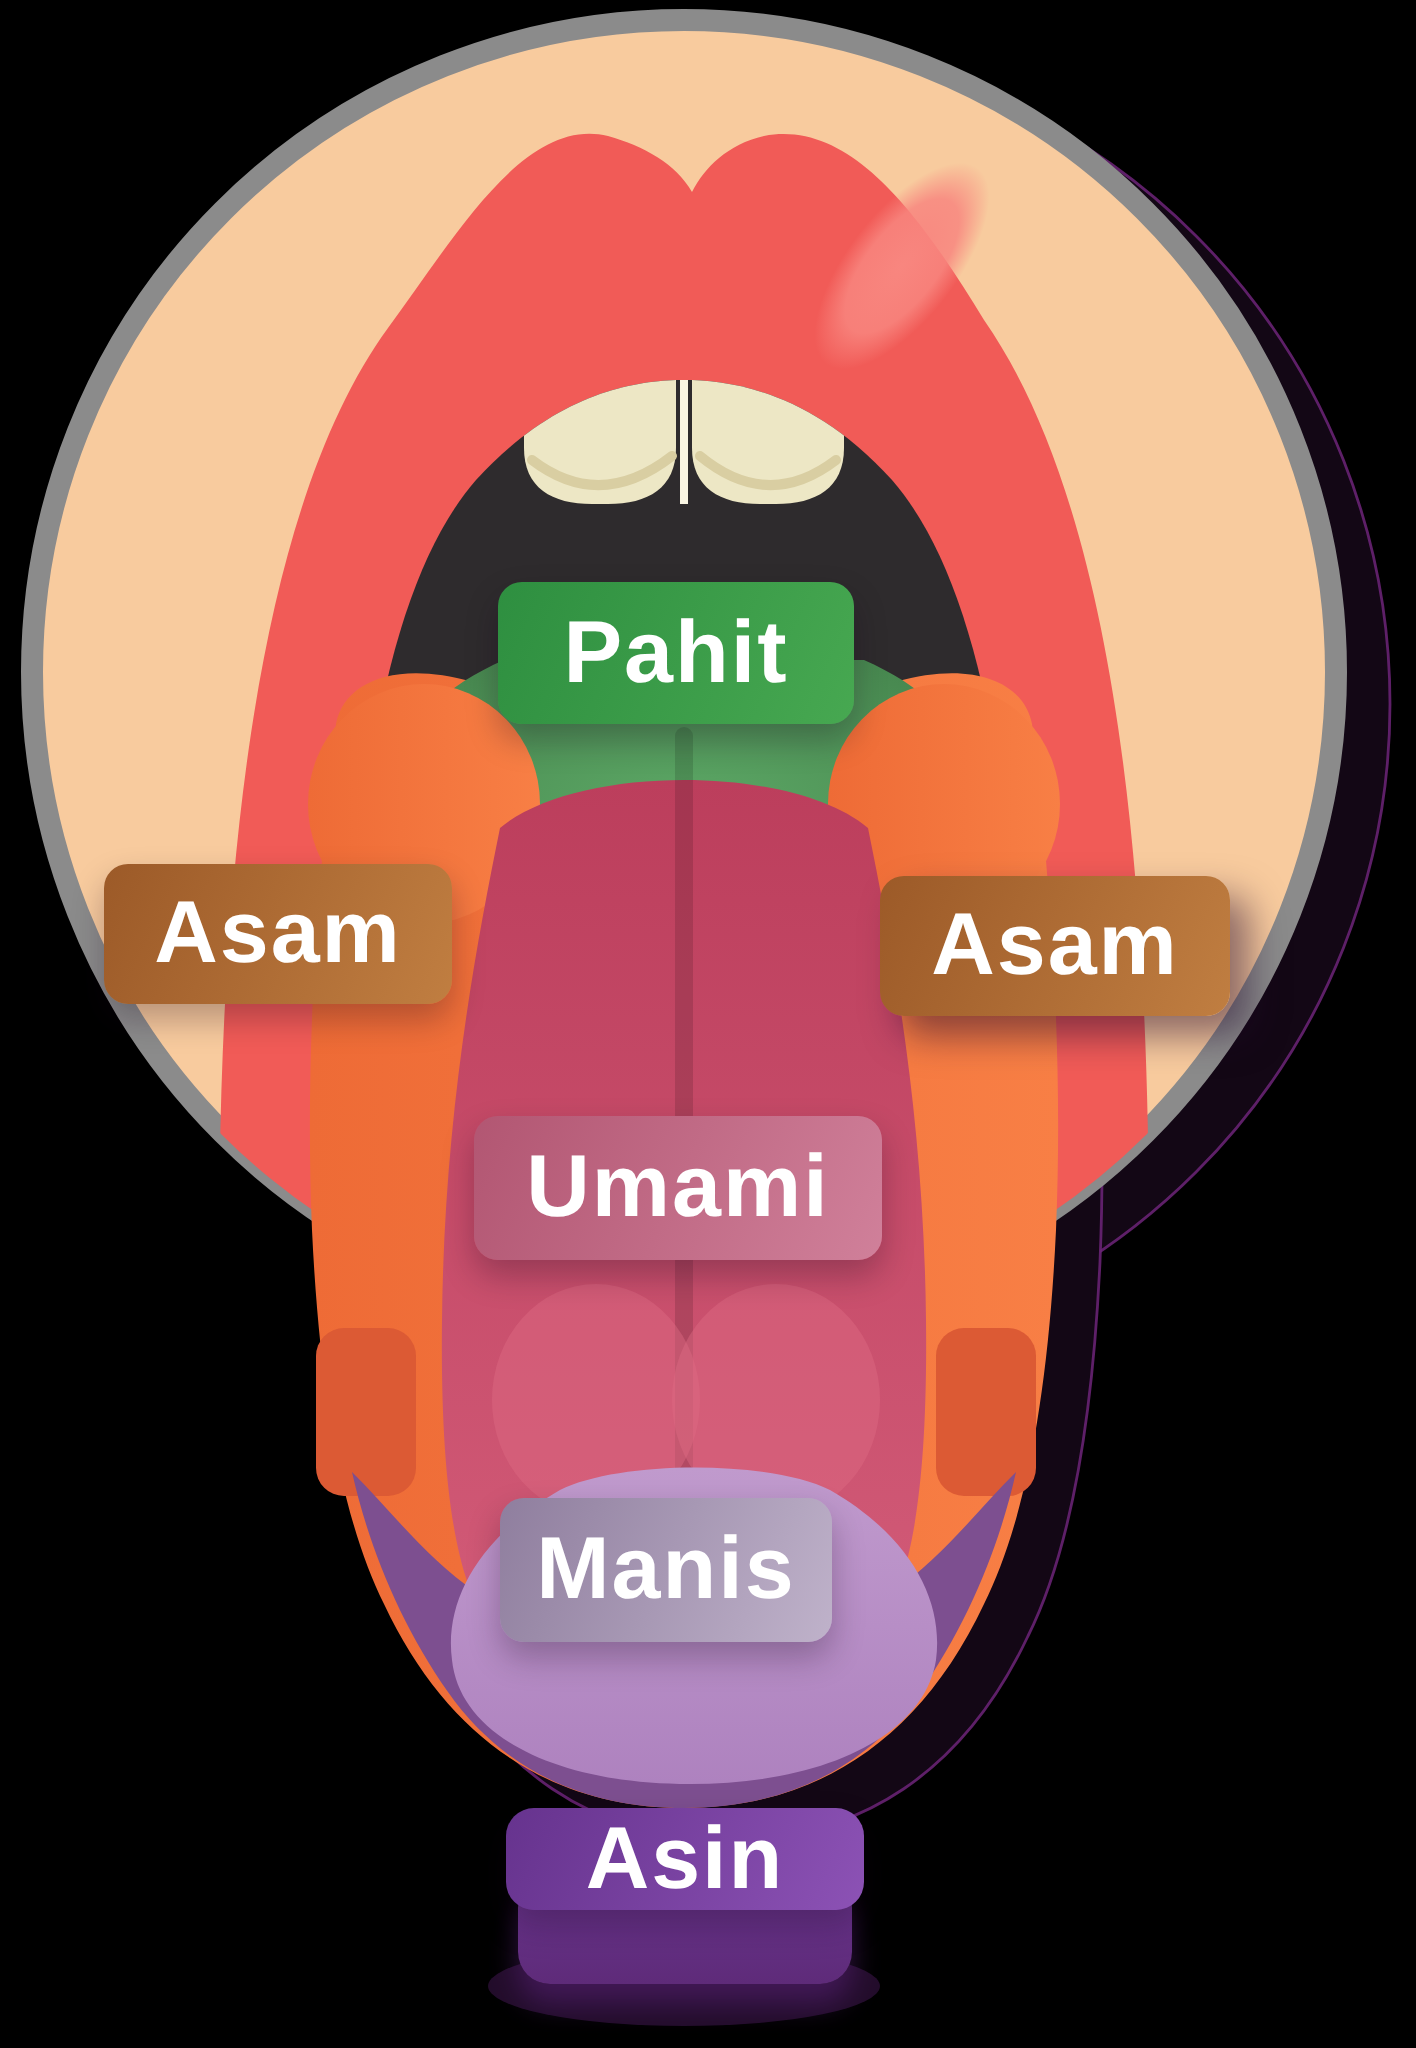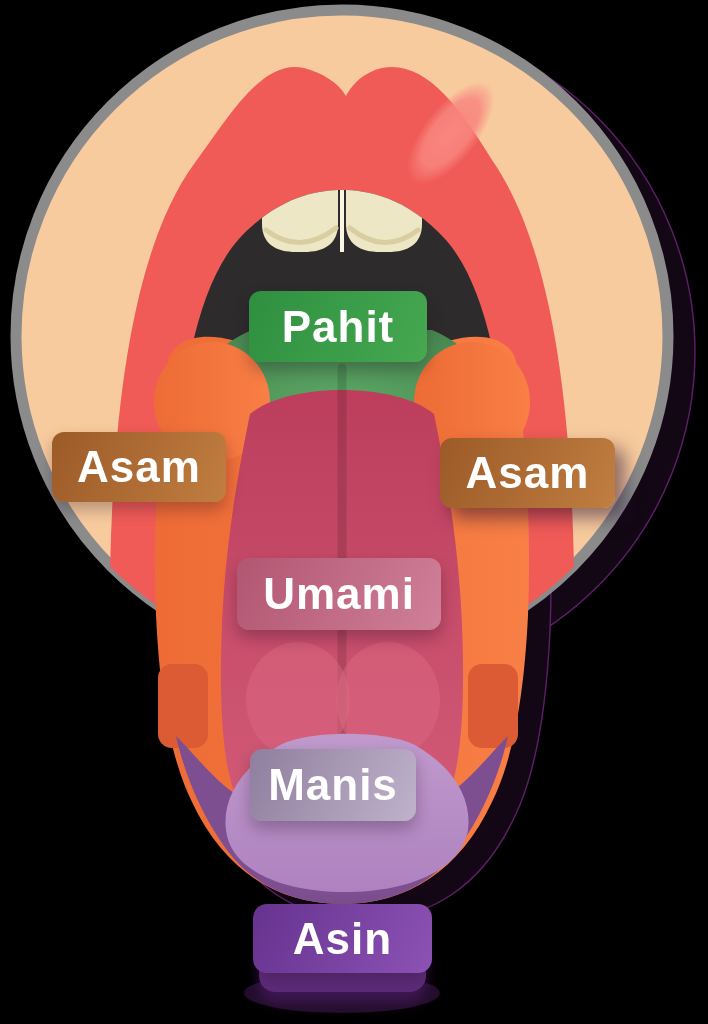--- a/index.html
+++ b/index.html
@@ -52,21 +52,21 @@
   #chip-umami {
     left: 237px; top: 542px; width: 204px; height: 72px;
     background: linear-gradient(115deg, #B25672, #D0809A);
     margin-top: 16px;
   }
   #chip-manis {
     left: 250px; top: 749px; width: 166px; height: 72px;
     background: linear-gradient(115deg, #8F7E9E, #BFB2CA);
   }
   #chip-asin {
-    left: 253px; top: 904px; width: 179px; height: 69px;
+    left: 253px; top: 904px; width: 179px; height: 51px;
     background: linear-gradient(115deg, #66338E, #8C52B5);
     border-radius: 14px;
     z-index: 4;
   }
   #asin-base {
     position: absolute;
     left: 259px; top: 938px; width: 167px; height: 54px;
     background: linear-gradient(#6B3590, #5E2B79);
     border-radius: 16px;
     z-index: 2;

